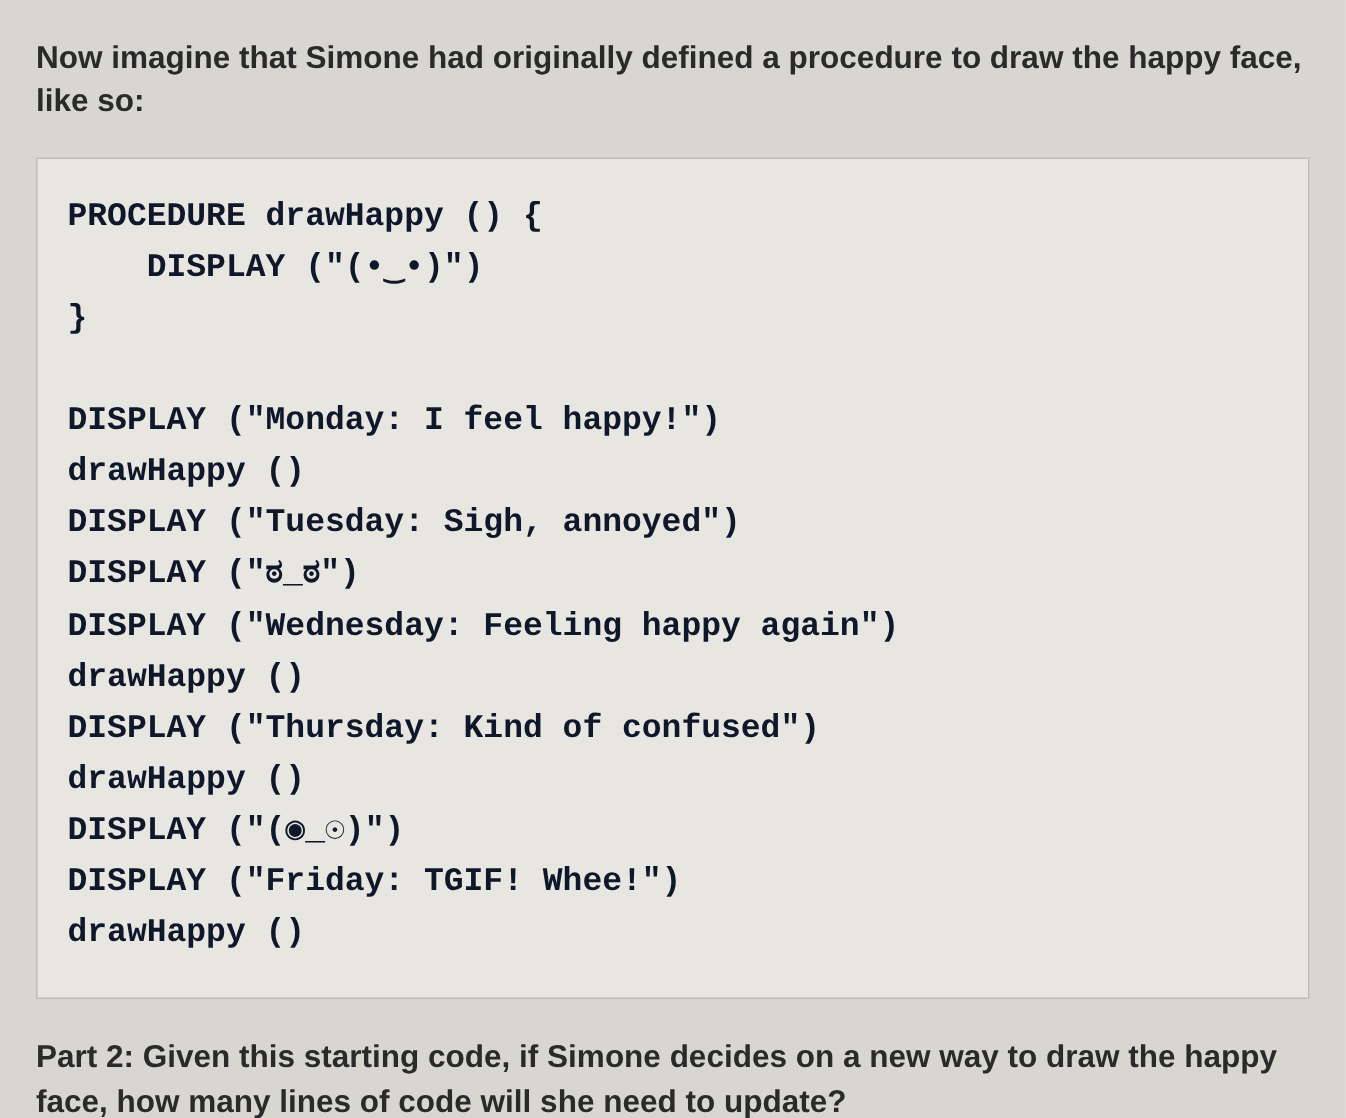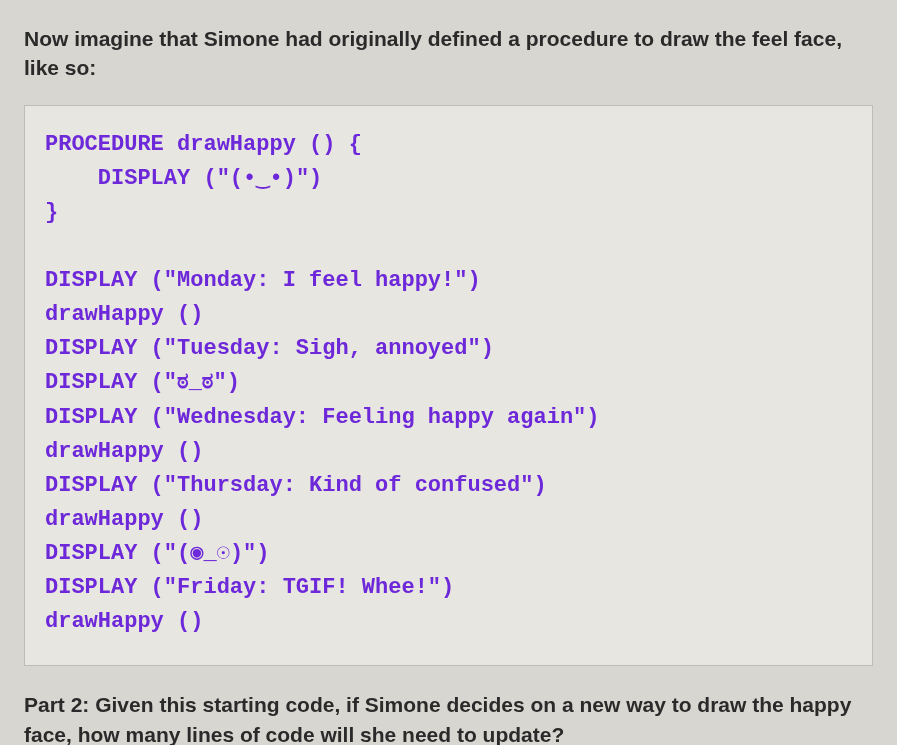--- a/index.html
+++ b/index.html
@@ -17,36 +17,36 @@
       line-height: 1.4;
       margin-bottom: 22px;
     }
     .code-block {
       background: #e8e6e0;
       border: 1px solid #bfbcb4;
       padding: 22px 20px 26px 20px;
       font-family: "Courier New", Courier, monospace;
       font-size: 22px;
       font-weight: bold;
-      color: #6d28d9;
+      color: #0f172a;
       line-height: 1.55;
       white-space: pre;
       margin-bottom: 24px;
     }
     .question {
       font-weight: bold;
       font-size: 21px;
       line-height: 1.4;
       margin-bottom: 18px;
     }
   </style>
 </head>
 <body>
 
-<div class="intro">Now imagine that Simone had originally defined a procedure to draw the feel face, like so:</div>
+<div class="intro">Now imagine that Simone had originally defined a procedure to draw the happy face, like so:</div>
 
 <div class="code-block">PROCEDURE drawHappy () {
     DISPLAY ("(•‿•)")
 }
 
 DISPLAY ("Monday: I feel happy!")
 drawHappy ()
 DISPLAY ("Tuesday: Sigh, annoyed")
 DISPLAY ("ಠ_ಠ")
 DISPLAY ("Wednesday: Feeling happy again")

